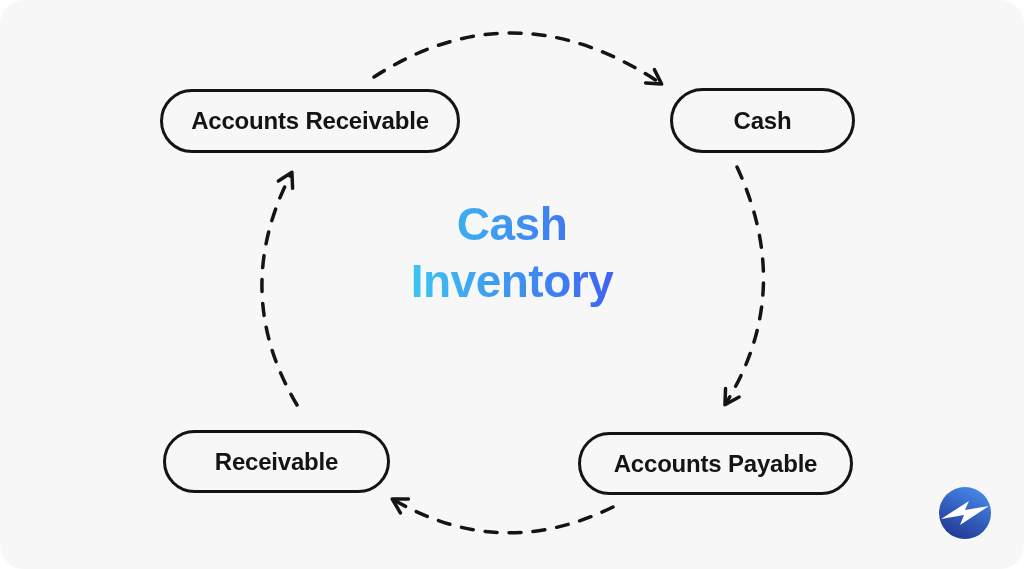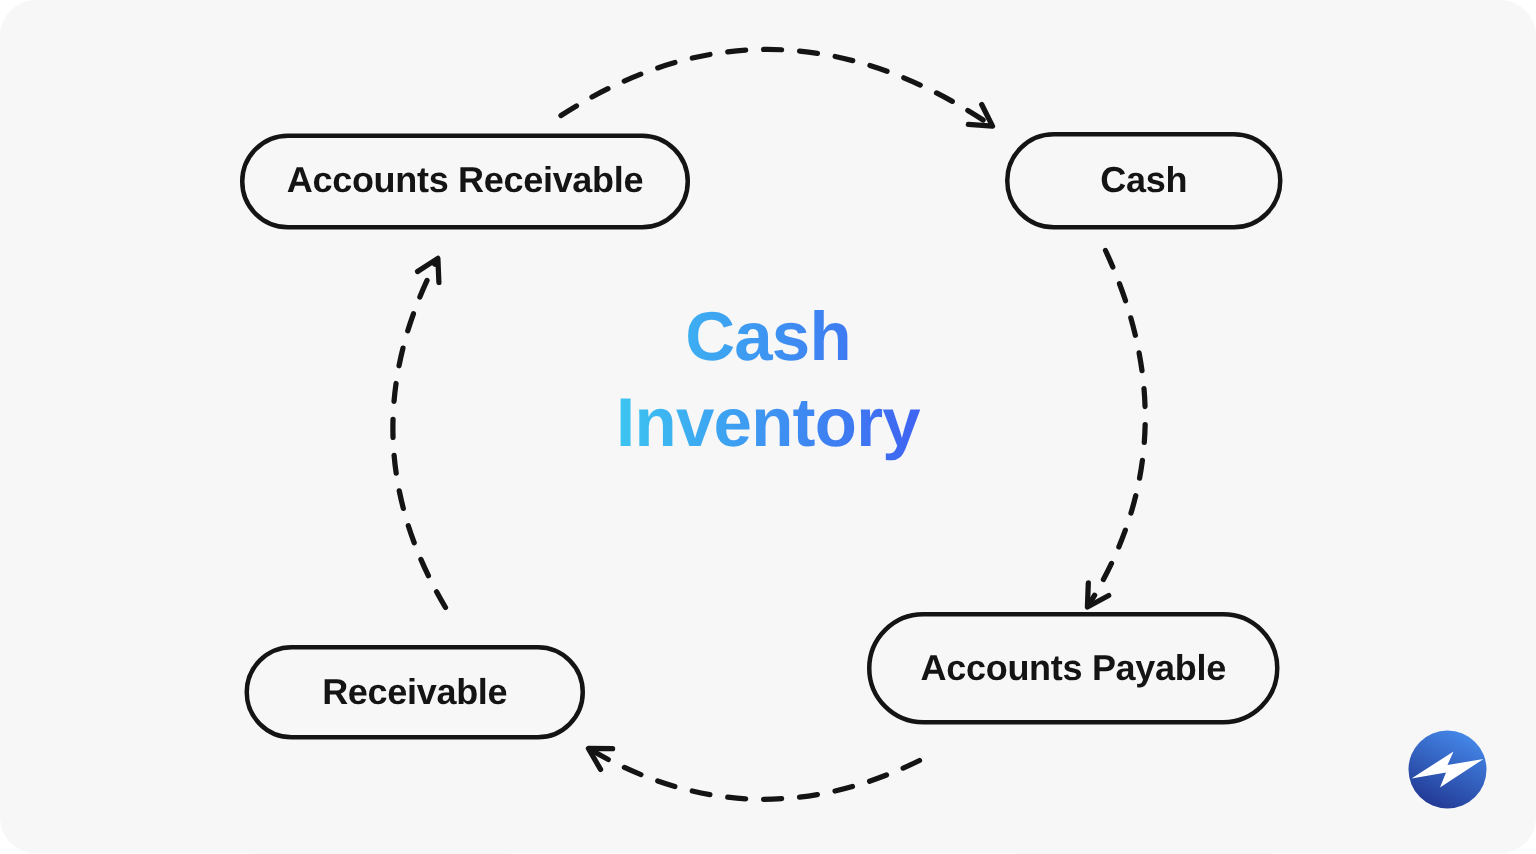--- a/index.html
+++ b/index.html
@@ -42,21 +42,21 @@
     border-radius:999px;
     background:transparent;
     color:var(--ink);
     font-weight:700;
     font-size:24px;
     letter-spacing:-0.2px;
     white-space:nowrap;
   }
   .node-accounts-receivable{left:160px;top:89px;width:300px;height:64px;}
   .node-cash{left:670px;top:88px;width:185px;height:65px;}
-  .node-accounts-payable{left:578px;top:408px;width:275px;height:75px;}
+  .node-accounts-payable{left:578px;top:432px;width:275px;height:63px;}
   .node-inventory{left:163px;top:430px;width:227px;height:63px;}
   .title{
     position:absolute;
     left:50%;top:196px;
     transform:translateX(-50%);
     text-align:center;
     font-size:46px;
     font-weight:700;
     letter-spacing:-0.5px;
     line-height:57px;

